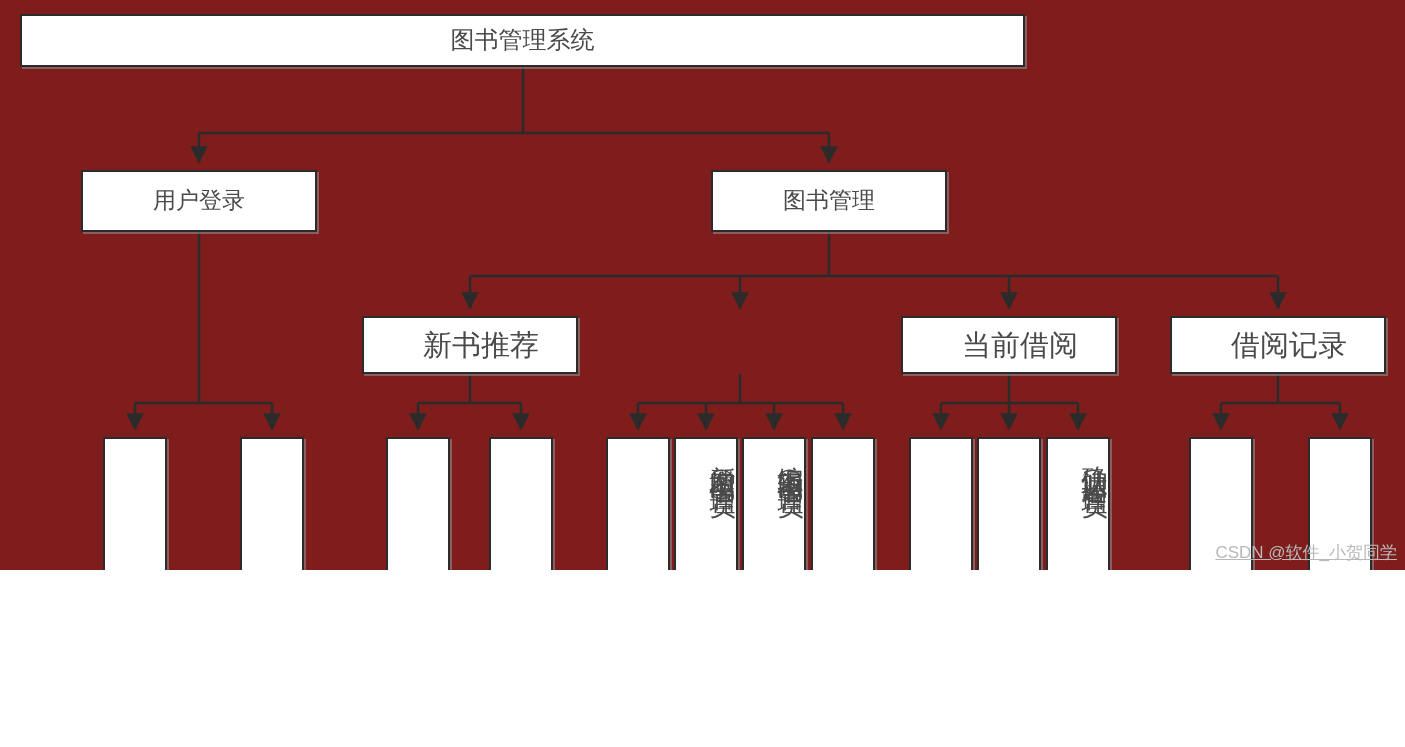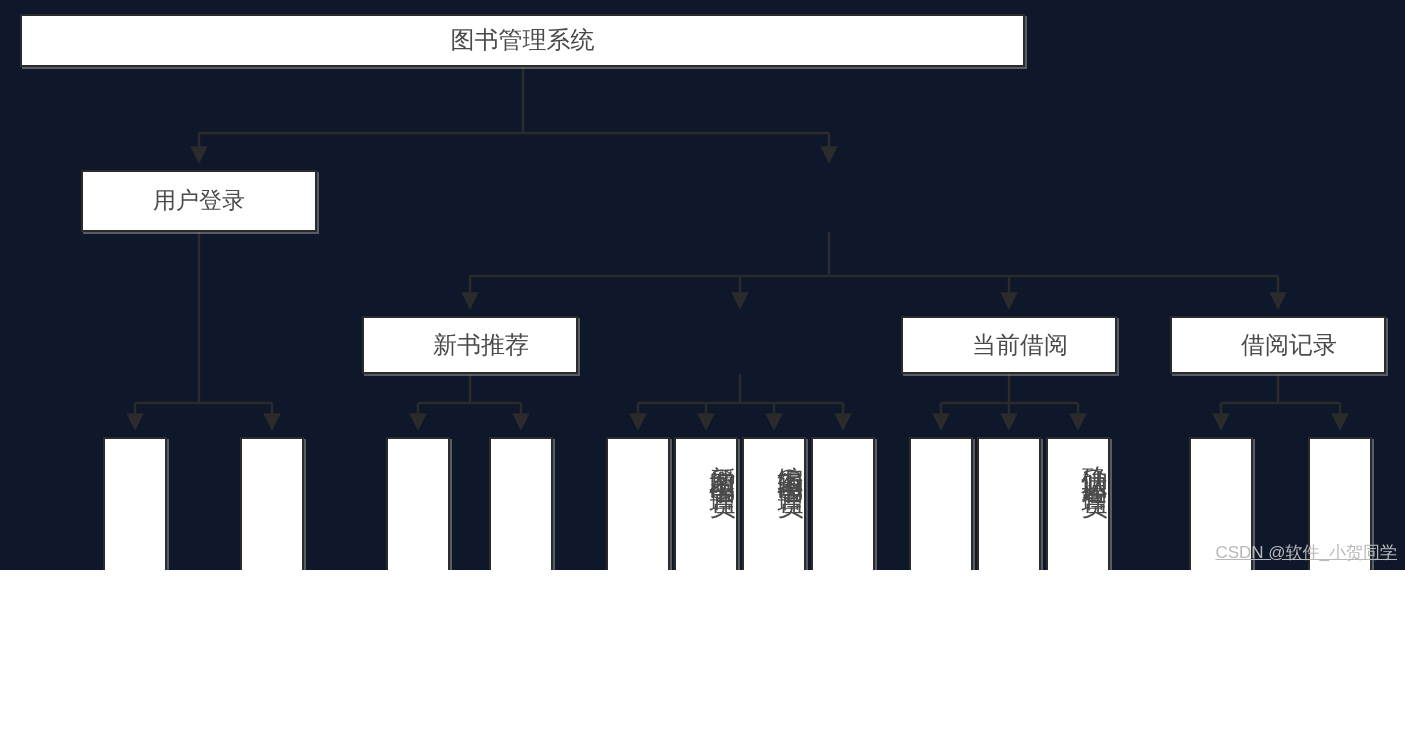--- a/index.html
+++ b/index.html
@@ -7,21 +7,21 @@
     padding: 0;
     background: #ffffff;
   }
   body {
     font-family: "Liberation Sans", "DejaVu Sans", sans-serif;
   }
   #canvas {
     position: relative;
     width: 1405px;
     height: 570px;
-    background: #0f172a;
+    background: #7f1d1d;
     overflow: hidden;
   }
   #connectors {
     position: absolute;
     left: 0;
     top: 0;
     width: 1405px;
     height: 747px;
     pointer-events: none;
   }
@@ -62,21 +62,21 @@
   .node.lvl2 .label {
     font-size: 23px;
   }
   
   .node.lvl3 {
     width: 216px;
     height: 58px;
     top: 316px;
   }
   .node.lvl3 .label {
-    font-size: 24px;
+    font-size: 29px;
     margin-left: 22px;
   }
   
   .node.leaf {
     top: 437px;
     height: 296px;
     width: 64px;
     align-items: flex-start;
     padding-top: 6px;
   }
@@ -161,20 +161,23 @@
     </g>
   </svg>
 
   <div class="node root">
     <span class="label">图书管理系统</span>
   </div>
 
   <div class="node lvl2" style="left:81px;">
     <span class="label">用户登录</span>
   </div>
+  <div class="node lvl2" style="left:711px;">
+    <span class="label">图书管理</span>
+  </div>
 
   <div class="node lvl3" style="left:362px;">
     <span class="label">新书推荐</span>
   </div>
   <div class="node lvl3" style="left:901px;">
     <span class="label">当前借阅</span>
   </div>
   <div class="node lvl3" style="left:1170px;">
     <span class="label">借阅记录</span>
   </div>

